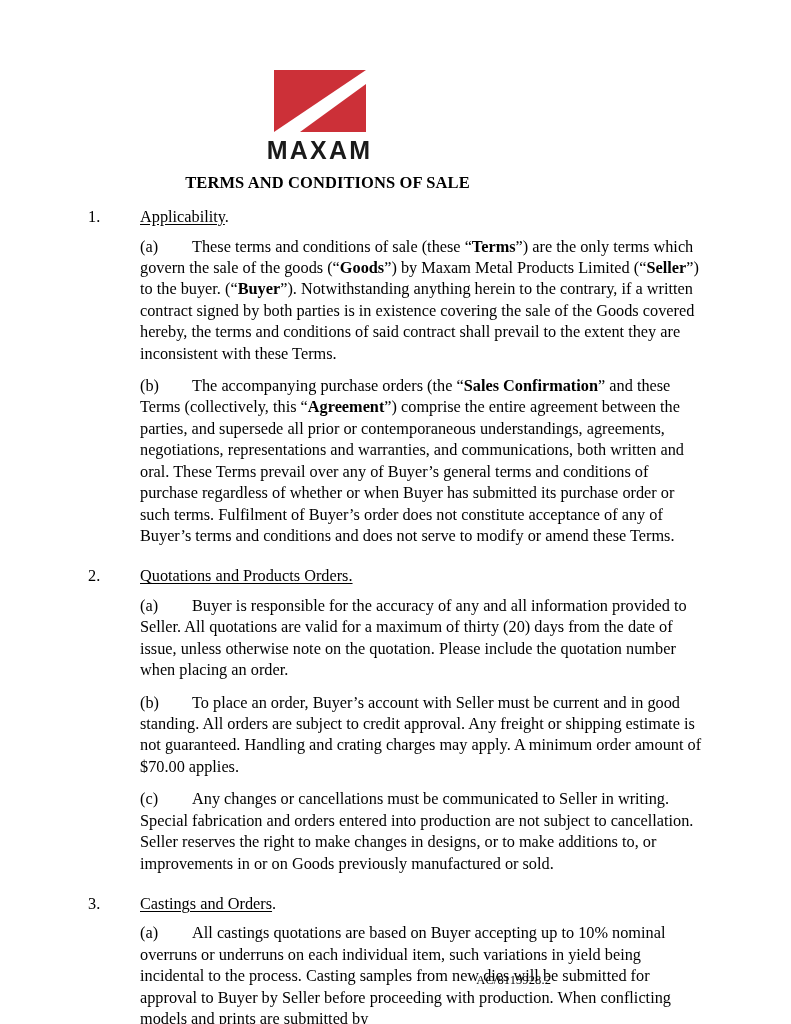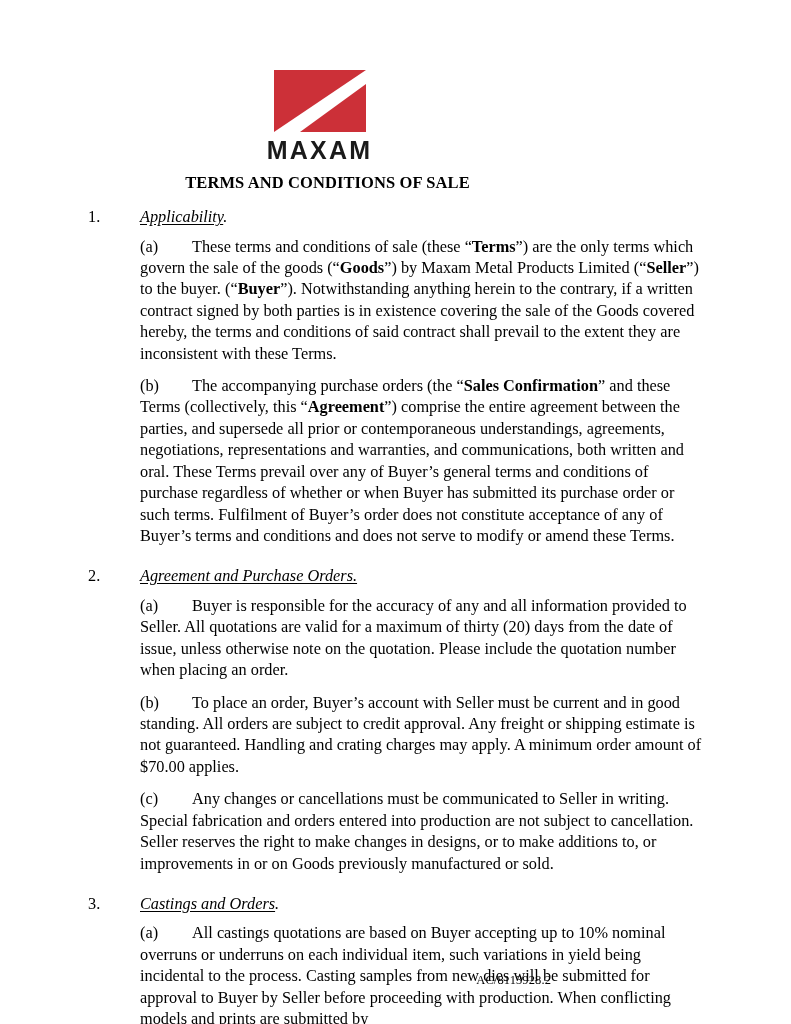--- a/index.html
+++ b/index.html
@@ -81,21 +81,20 @@
     font-size: 16.3px;
     line-height: 1.32;
     margin: 0 0 8px 0;
   }
   .section-number {
     width: 52px;
     flex: 0 0 52px;
   }
   .section-title-text {
     flex: 1 1 auto;
-    font-style: italic;
   }
   .u-underline {
     text-decoration: underline;
     text-underline-offset: 2px;
   }
 
   p.para {
     margin: 0 0 11px 0;
     padding-left: 52px;
     font-size: 16.3px;
@@ -144,21 +143,21 @@
   <div class="content">
       <div class="section-heading">
         <span class="section-number">1.</span>
         <span class="section-title-text"><span class="u-underline">Applicability</span><span>.</span></span>
       </div>
       <p class="para"><span class="marker">(a)</span><span>These terms and conditions of sale (these “</span><b>Terms</b><span>”) are the only terms which govern the sale of the goods (“</span><b>Goods</b><span>”) by Maxam Metal Products Limited (“</span><b>Seller</b><span>”) to the buyer.  (“</span><b>Buyer</b><span>”). Notwithstanding anything herein to the contrary, if a written contract signed by both parties is in existence covering the sale of the Goods covered hereby, the terms and conditions of said contract shall prevail to the extent they are inconsistent with these Terms.</span></p>
       <p class="para"><span class="marker">(b)</span><span>The accompanying purchase orders (the “</span><b>Sales Confirmation</b><span>” and these Terms (collectively, this “</span><b>Agreement</b><span>”) comprise the entire agreement between the parties, and supersede all prior or contemporaneous understandings, agreements, negotiations, representations and warranties, and communications, both written and oral. These Terms prevail over any of Buyer’s general terms and conditions of purchase regardless of whether or when Buyer has submitted its purchase order or such terms. Fulfilment of Buyer’s order does not constitute acceptance of any of Buyer’s terms and conditions and does not serve to modify or amend these Terms.</span></p>
       <div class="spacer-before-section"></div>
       <div class="section-heading">
         <span class="section-number">2.</span>
-        <span class="section-title-text"><span class="u-underline">Agreement and Purchase Orders.</span></span>
+        <span class="section-title-text"><span class="u-underline">Quotations and Products Orders.</span></span>
       </div>
       <p class="para"><span class="marker">(a)</span><span>Buyer is responsible for the accuracy of any and all information provided to Seller. All quotations are valid for a maximum of thirty (20) days from the date of issue, unless otherwise note on the quotation. Please include the quotation number when placing an order.</span></p>
       <p class="para"><span class="marker">(b)</span><span>To place an order, Buyer’s account with Seller must be current and in good standing. All orders are subject to credit approval. Any freight or shipping estimate is not guaranteed. Handling and crating charges may apply. A minimum order amount of $70.00 applies.</span></p>
       <p class="para"><span class="marker">(c)</span><span>Any changes or cancellations must be communicated to Seller in writing. Special fabrication and orders entered into production are not subject to cancellation. Seller reserves the right to make changes in designs, or to make additions to, or improvements in or on Goods previously manufactured or sold.</span></p>
       <div class="spacer-before-section"></div>
       <div class="section-heading">
         <span class="section-number">3.</span>
         <span class="section-title-text"><span class="u-underline">Castings and Orders</span><span>.</span></span>
       </div>
       <p class="para"><span class="marker">(a)</span><span>All castings quotations are based on Buyer accepting up to 10% nominal overruns or underruns on each individual item, such variations in yield being incidental to the process. Casting samples from new dies will be submitted for approval to Buyer by Seller before proceeding with production. When conflicting models and prints are submitted by</span></p>

